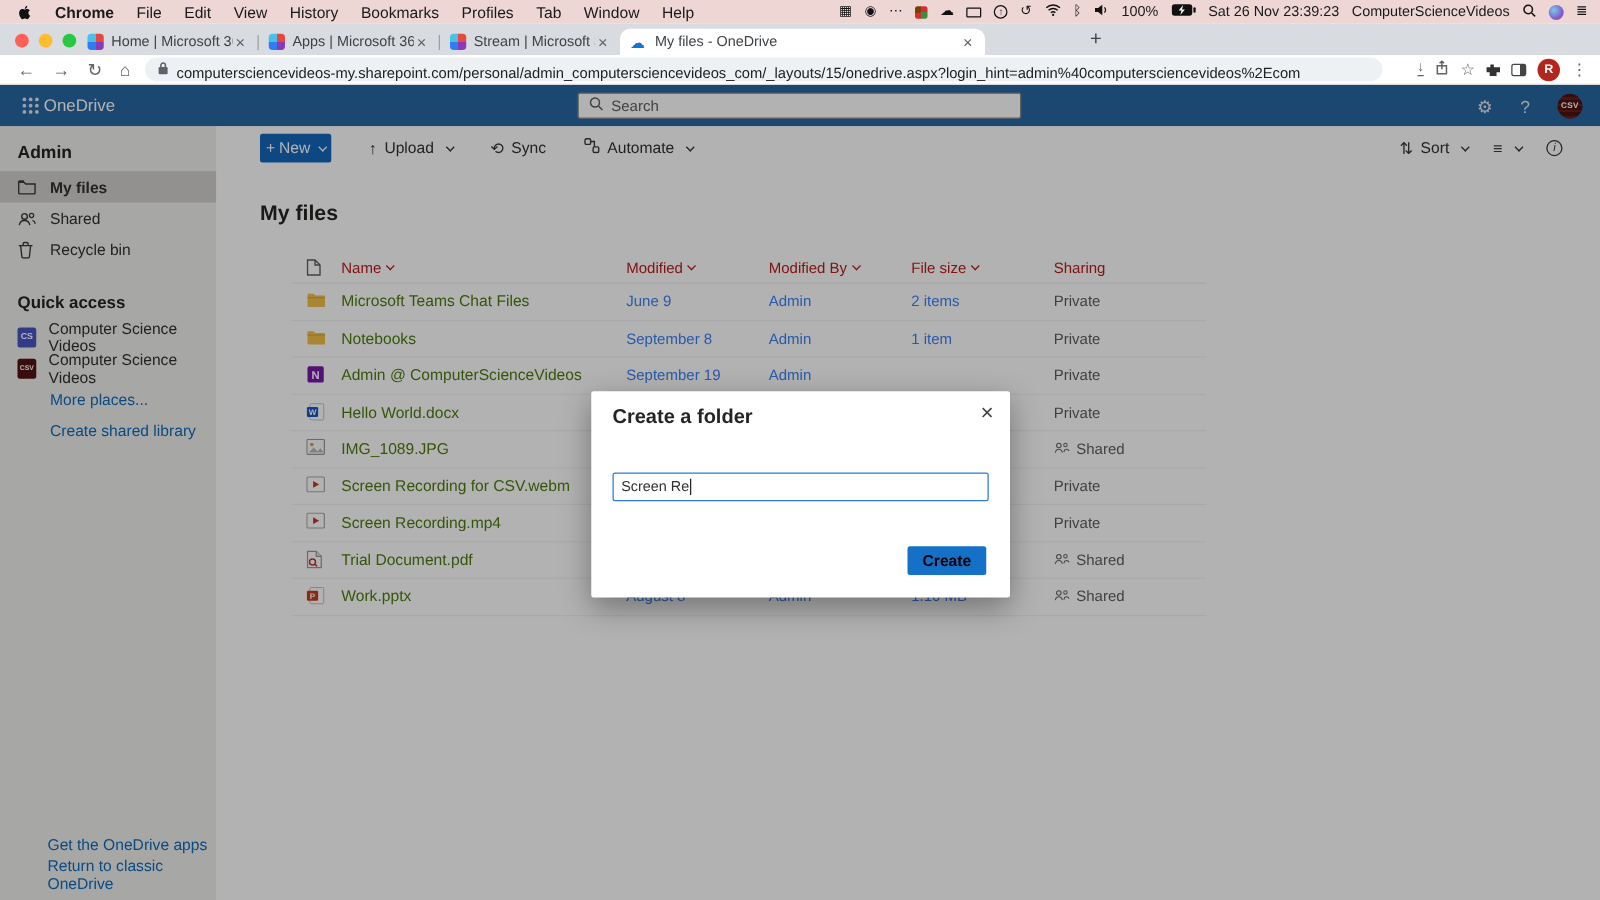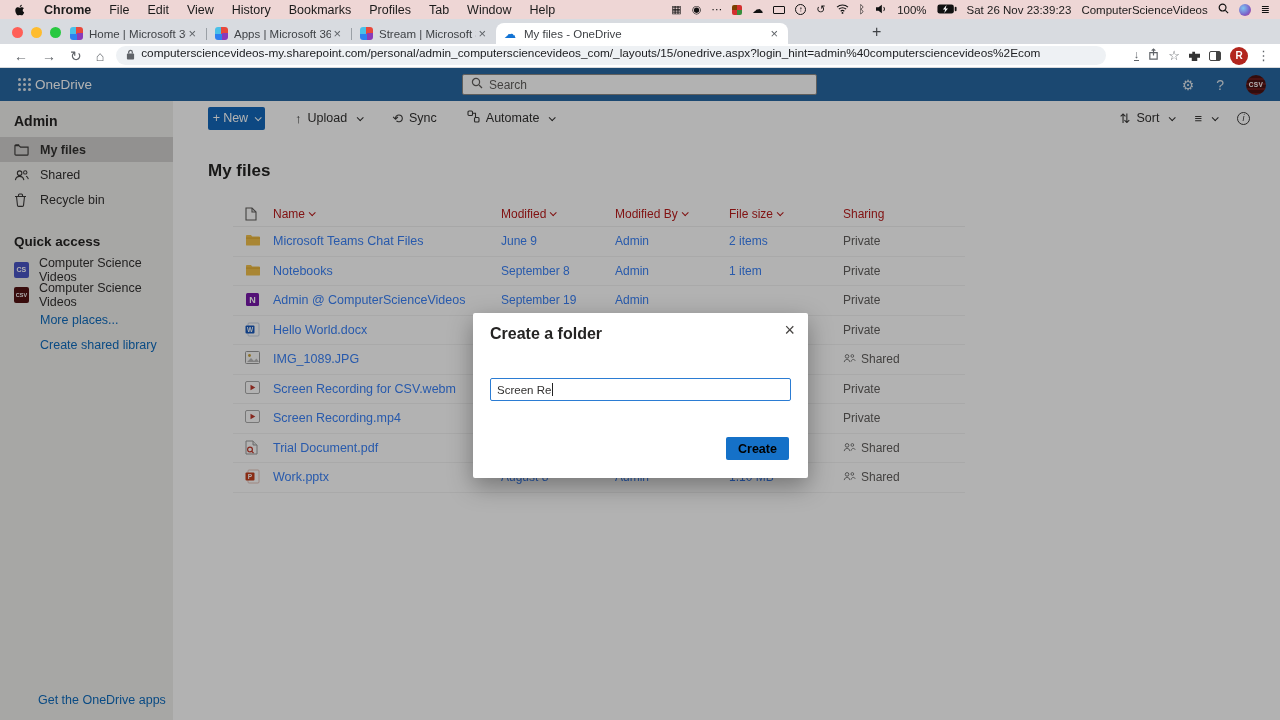--- a/index.html
+++ b/index.html
@@ -39,21 +39,21 @@
   .fav-m365 { width:13px; height:13px; border-radius:3px; flex:0 0 13px;
     background:conic-gradient(#e8483b 0 90deg,#8a3ab9 90deg 180deg,#2d7ff0 180deg 270deg,#49c0e8 270deg); }
   .fav-od { font-size:12px; color:#1273d4; flex:0 0 14px; line-height:1; }
   .newtab { position:absolute; left:872px; top:4px; font-size:16px; color:#3f4246; }
 
   
   .urlbar { position:absolute; top:44px; left:0; width:1280px; height:24px; background:#fff;
     border-bottom:1px solid #d7d9dc; display:flex; align-items:center; }
   .nav-ic { color:#5f6368; font-size:14px; margin-left:14px; }
   .omnibox { margin-left:12px; width:990px; height:19px; background:#eef1f4; border-radius:10px;
-    display:flex; align-items:flex-start; padding:0 10px; }
+    display:flex; align-items:flex-end; padding:0 10px; }
   .omnibox .url { font-size:11.8px; color:#202124; white-space:nowrap; overflow:hidden; margin-left:6px; }
   .ub-right { margin-left:auto; display:flex; align-items:center; gap:9px; padding-right:10px; }
   .ub-ic { color:#5f6368; font-size:13px; }
   .dl-ic { border-bottom:1.5px solid #5f6368; line-height:0.8; padding-bottom:1px; font-size:11px; color:#5f6368;}
   .panel-ic { width:12px; height:10px; border:1.4px solid #444; border-radius:2px; position:relative; }
   .panel-ic::after { content:""; position:absolute; right:0; top:0; width:4px; height:100%; background:#444; }
   .puzzle-ic { width:11px; height:11px; background:#333;
     clip-path:polygon(0 35%,30% 35%,30% 15%,55% 15%,55% 35%,100% 35%,100% 70%,75% 70%,75% 100%,25% 100%,25% 70%,0 70%); }
   .avatar-r { width:18px; height:18px; border-radius:50%; background:#b3261e; color:#fff;
     font-size:10px; font-weight:700; display:flex; align-items:center; justify-content:center; }
@@ -105,21 +105,21 @@
     font-size:9px; color:#3b3a39; display:flex; align-items:center; justify-content:center; font-style:italic; }
   .page-title { position:absolute; top:60px; left:35px; font-size:17px; font-weight:600; color:#252423; }
 
   .table { position:absolute; top:100px; left:60px; width:732px; }
   .thead, .trow { display:grid; grid-template-columns:40px 228px 114px 114px 114px 122px; align-items:center; }
   .thead { height:26px; font-size:12px; color:#b91c1c; border-bottom:1px solid rgba(0,0,0,0.06); }
   .thead .hcell { display:flex; align-items:center; }
   .trow { height:29.5px; font-size:12.5px; border-bottom:1px solid rgba(0,0,0,0.05); }
   .cicon { display:flex; justify-content:flex-start; padding-left:12px; }
   .ficon { width:16px; height:16px; display:flex; }
-  .c-name { color:#3b82f6; white-space:nowrap; overflow:hidden; }
+  .c-name { color:#4d7c0f; white-space:nowrap; overflow:hidden; }
   .c-mod,.c-by,.c-size { color:#3b82f6; font-size:12px; }
   .c-share { color:#605e5c; font-size:12px; display:flex; align-items:center; gap:5px; }
   .share-person { display:none; }
 
   
   .overlay { position:absolute; inset:0; background:rgba(0,0,0,0.30); z-index:50; }
   .dialog { position:absolute; left:473px; top:245px; width:335px; height:165px; background:#fff;
     z-index:60; box-shadow:0 8px 24px rgba(0,0,0,0.35); border-radius:2px; }
   .dlg-title { position:absolute; top:12px; left:17px; font-size:16px; font-weight:700; color:#252423; }
   .dlg-close { position:absolute; top:7px; right:13px; font-size:18px; color:#484644; }
@@ -332,20 +332,21 @@
             <span class="qa-tile" style="background: rgb(82, 19, 19); font-size: 5.5px;">CSV</span>
             <span class="sb-label">Computer Science Videos</span>
           </div>
         </div>
 
       <div class="sb-link">More places...</div>
       <div class="sb-link">Create shared library</div>
 
       <div class="sb-footer">
         <div class="sb-link">Get the OneDrive apps</div>
+        <div class="sb-link">Return to classic OneDrive</div>
       </div>
     </aside>
 
     <main class="content">
       <div class="cmdbar">
         <button class="btn-new">
           <span>+</span>
           <span>New</span>
           <span class="chev chev-w"></span>
         </button>

